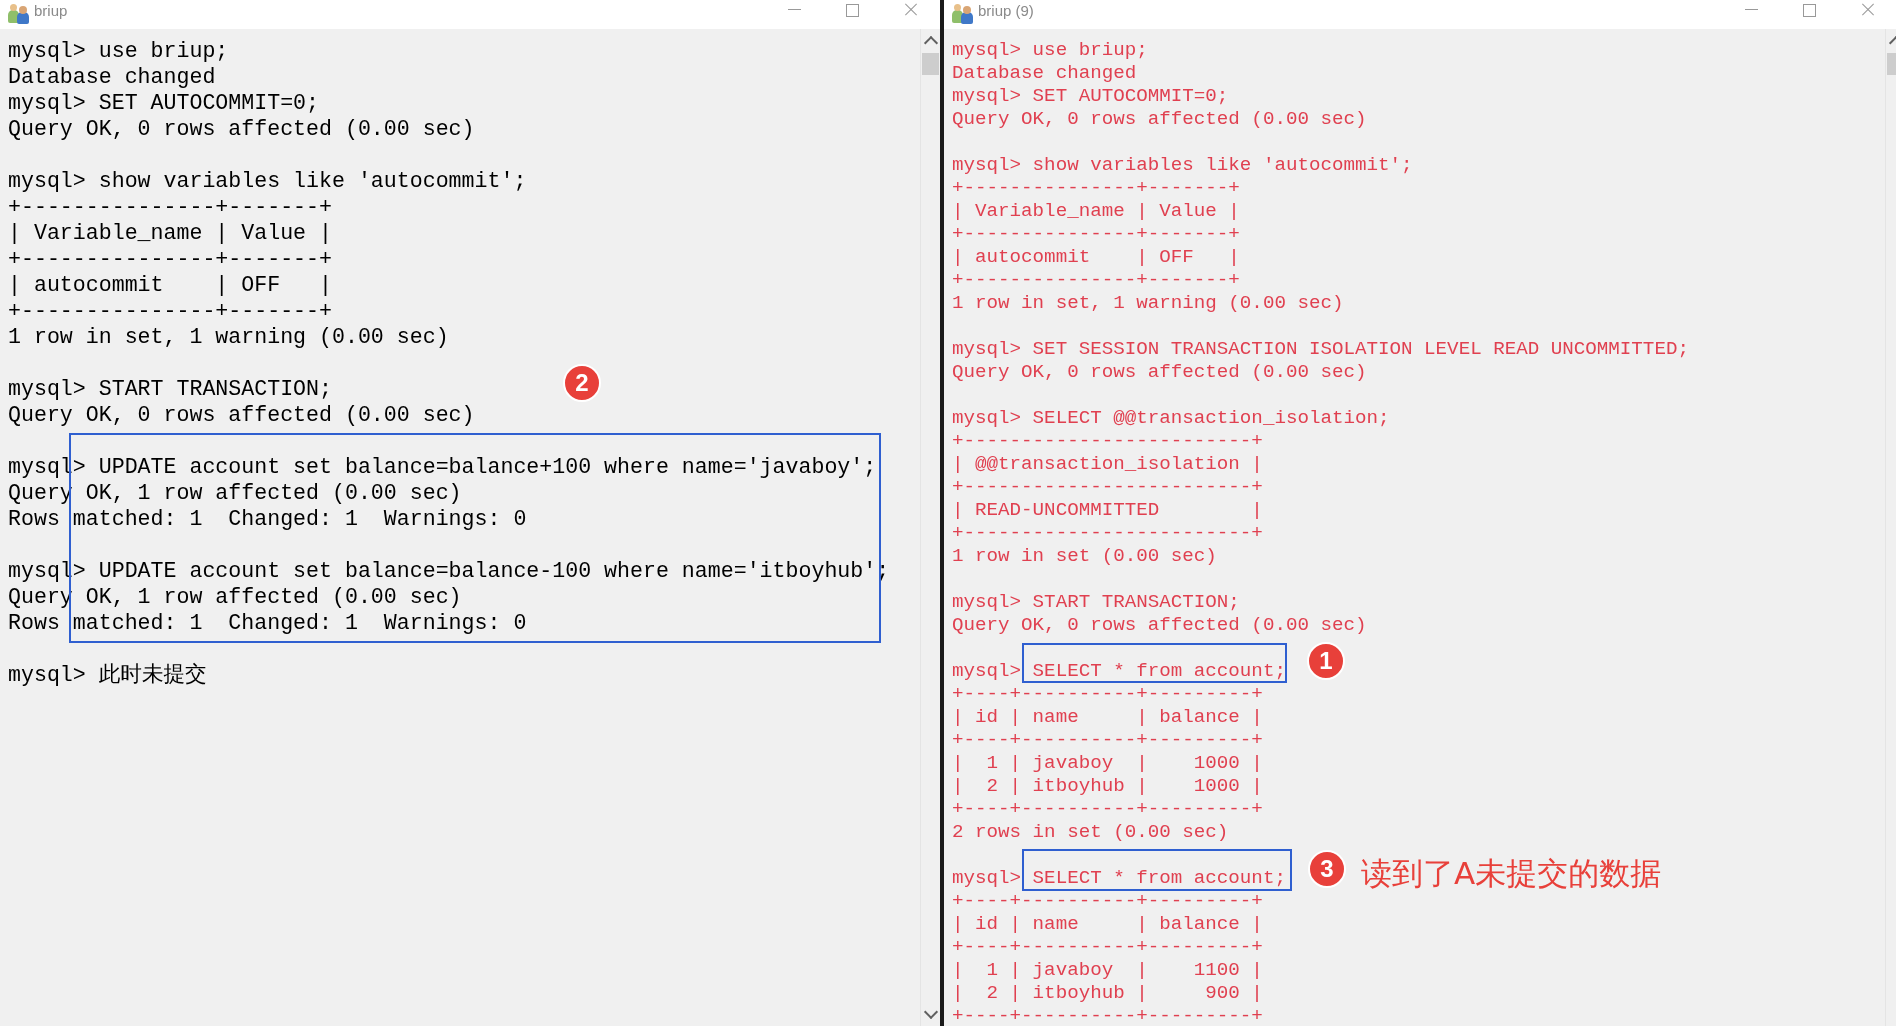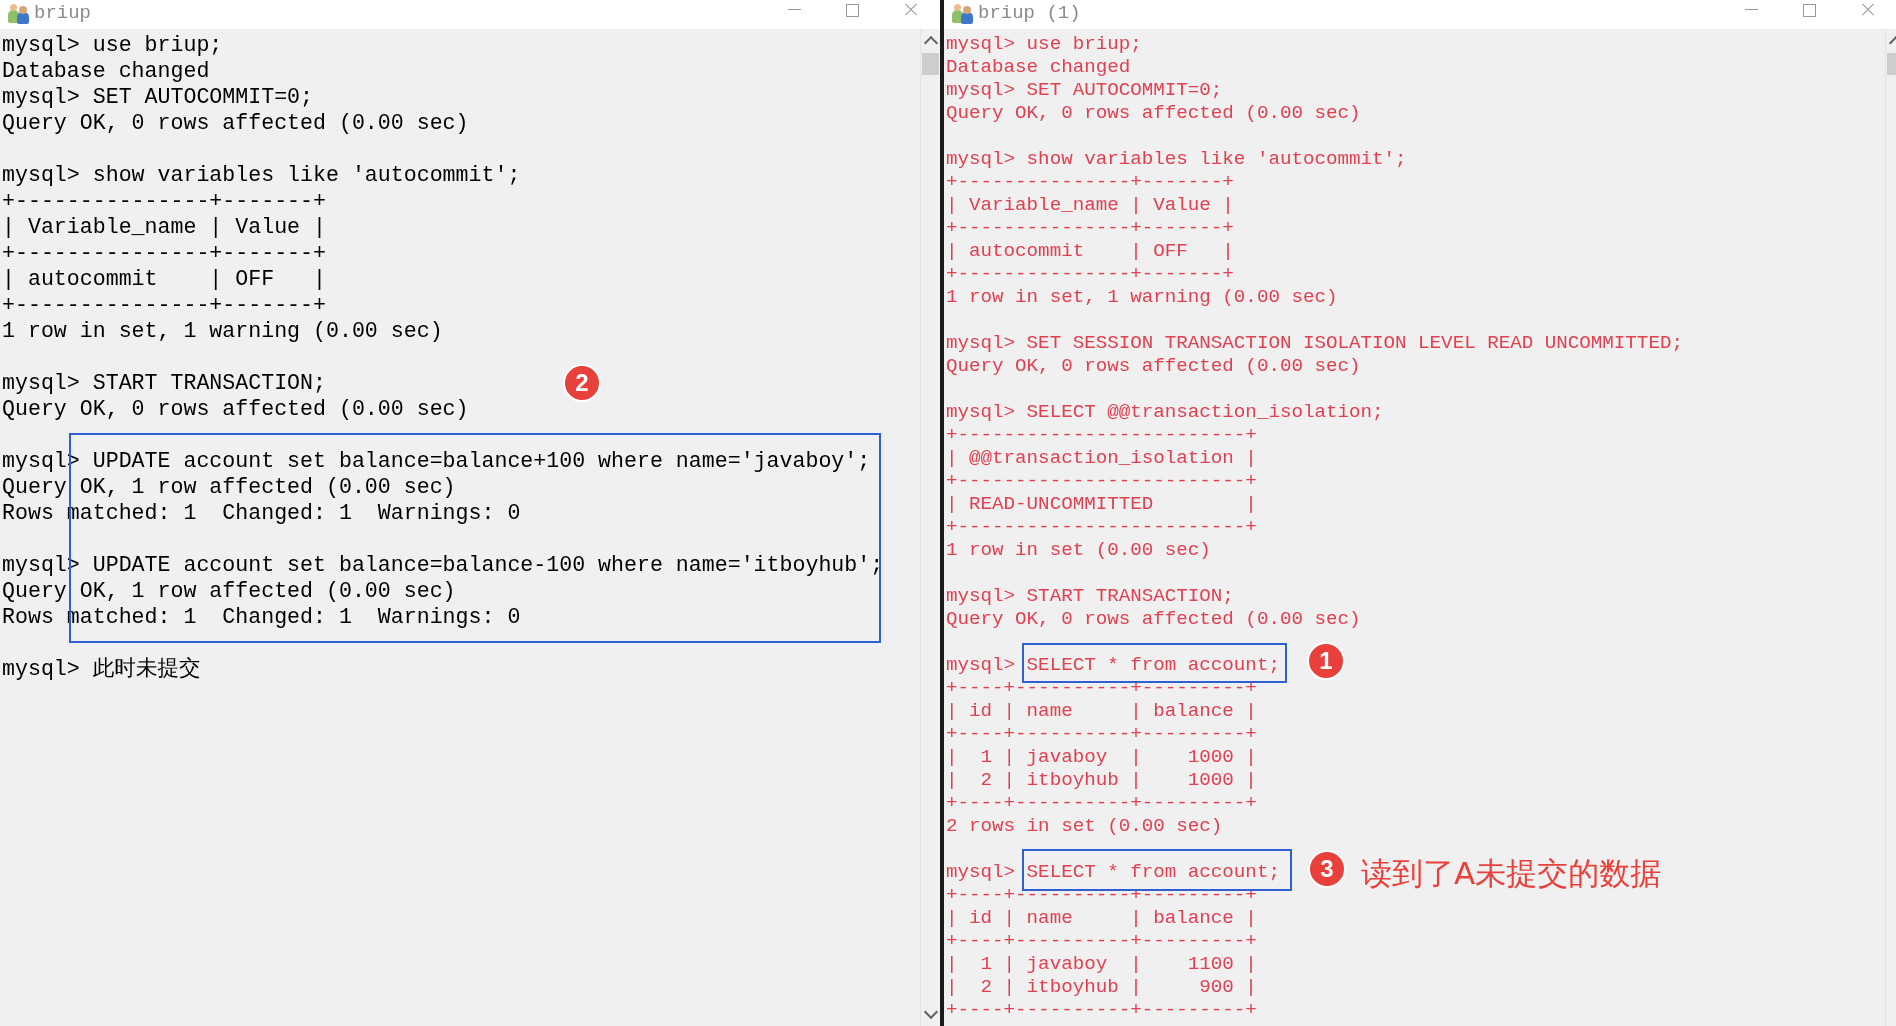--- a/index.html
+++ b/index.html
@@ -7,28 +7,28 @@
   .window { position:absolute; top:0; height:1026px; background:#f0f0f0; overflow:hidden; }
   #win-left { left:0; width:940px; }
   #win-right { left:944px; width:952px; }
   .divider { position:absolute; left:940px; top:0; width:4px; height:1026px; background:#1a1a1a; }
   .titlebar { position:absolute; left:0; top:0; right:0; height:29px; background:#ffffff; }
   .title-icon { position:absolute; left:8px; top:4px; width:22px; height:20px; }
   .title-icon .p1 { position:absolute; left:0; top:6px; width:11px; height:13px; border-radius:5px 5px 2px 2px; background:#8fbf6a; }
   .title-icon .h1 { position:absolute; left:2px; top:0; width:7px; height:7px; border-radius:50%; background:#e8c08a; }
   .title-icon .p2 { position:absolute; left:9px; top:8px; width:12px; height:12px; border-radius:5px 5px 2px 2px; background:#3f78c8; }
   .title-icon .h2 { position:absolute; left:11px; top:2px; width:8px; height:8px; border-radius:50%; background:#d9a574; }
-  .title-text { position:absolute; left:34px; top:2px; font-size:19px; color:#8a8a8a; font-family:Liberation Mono, monospace; }
+  .title-text { position:absolute; left:34px; top:2px; font-size:15px; color:#8a8a8a; font-family:Liberation Sans, sans-serif; }
   .wbtn { position:absolute; top:0; width:46px; height:29px; color:#8a8a8a; }
   .wbtn .min { position:absolute; left:17px; top:9px; width:13px; height:1px; background:#999; }
   .wbtn .max { position:absolute; left:17px; top:4px; width:11px; height:11px; border:1px solid #999; }
   .wbtn .x1, .wbtn .x2 { position:absolute; left:16px; top:9px; width:16px; height:1px; background:#999; }
   .wbtn .x1 { transform:rotate(45deg); } .wbtn .x2 { transform:rotate(-45deg); }
   .console { position:absolute; left:0; top:29px; right:0; bottom:0; background:#f0f0f0; }
-  .lines { position:absolute; margin:0; padding:2px; white-space:pre; }
+  .lines { position:absolute; margin:0; padding:8px; white-space:pre; }
   #left-lines { left:0; top:1px; font-family:"Liberation Mono", monospace; font-size:21.6px; line-height:26px; color:#000; letter-spacing:0px; }
   #right-lines { left:0; top:2px; font-family:"Liberation Mono", monospace; font-size:19.2px; line-height:23px; color:#e04050; }
   .line { height:inherit; }
   .scrollbar { position:absolute; top:29px; bottom:0; width:19px; background:#f0f0f0; border-left:1px solid #e4e4e4; }
   .scrollbar .up, .scrollbar .down { position:absolute; left:5px; width:8px; height:8px; border-left:2px solid #606060; border-top:2px solid #606060; }
   .scrollbar .up { top:9px; transform:rotate(45deg); }
   .scrollbar .down { bottom:9px; transform:rotate(225deg); }
   .scrollbar .thumb { position:absolute; left:1px; top:24px; width:17px; height:22px; background:#cdcdcd; }
   .hl-box { position:absolute; border:2px solid #2f5fd0; box-sizing:border-box; }
   .badge { position:absolute; width:38px; height:38px; border-radius:50%; background:#e8403a; border:2px solid #fff; box-sizing:border-box; color:#fff; font-weight:bold; font-size:24px; line-height:34px; text-align:center; font-family:"Liberation Sans", sans-serif; }
@@ -72,21 +72,21 @@
 <div class="divider"></div>
 
 <div class="window" id="win-right">
   <div class="titlebar">
     <div class="title-icon">
       <div class="p1"></div>
         <div class="h1"></div>
         <div class="p2"></div>
         <div class="h2"></div>
     </div>
-    <span class="title-text">briup (1)</span>
+    <span class="title-text">briup (9)</span>
     <div class="wbtn" style="left:784px">
         <div class="min"></div>
       </div>
     <div class="wbtn" style="left:842px">
         <div class="max"></div>
       </div>
     <div class="wbtn" style="left:900px">
         <div class="x1"></div>
         <div class="x2"></div>
       </div>

